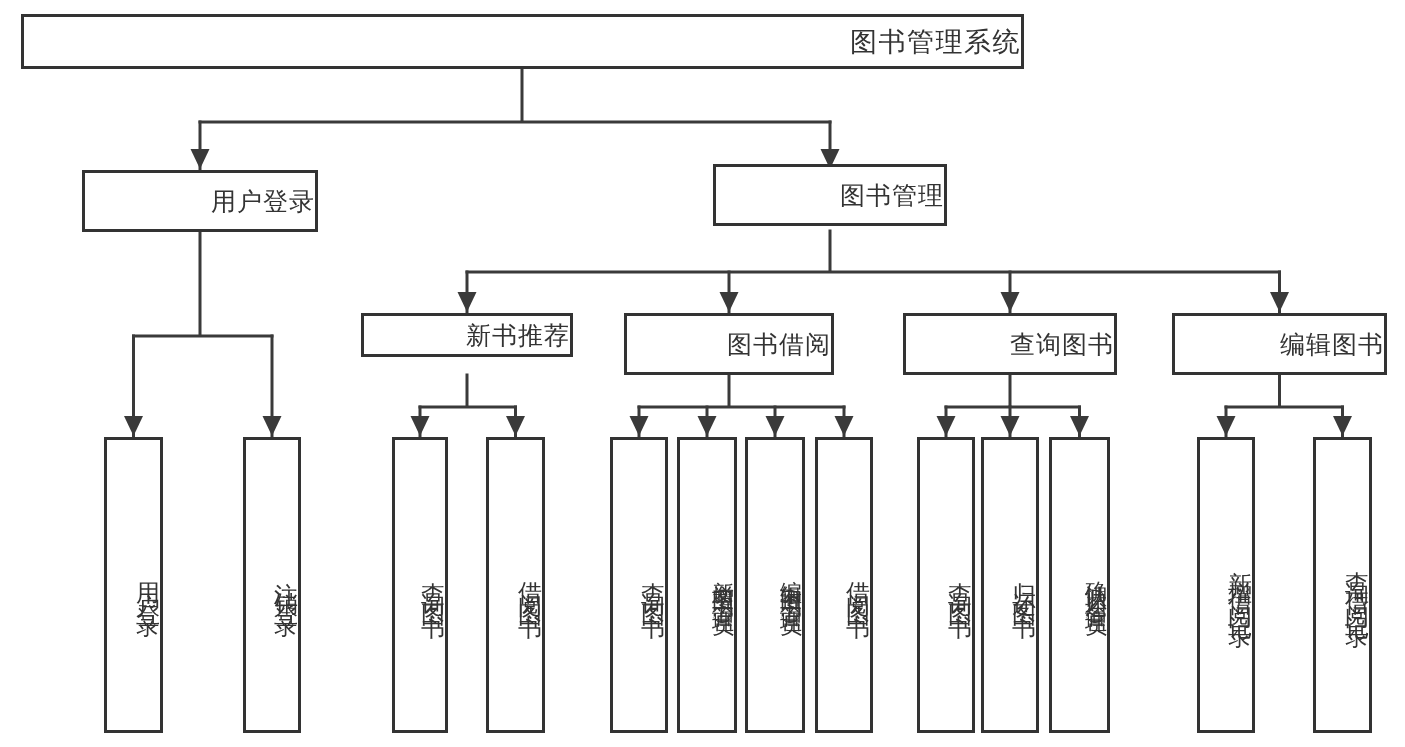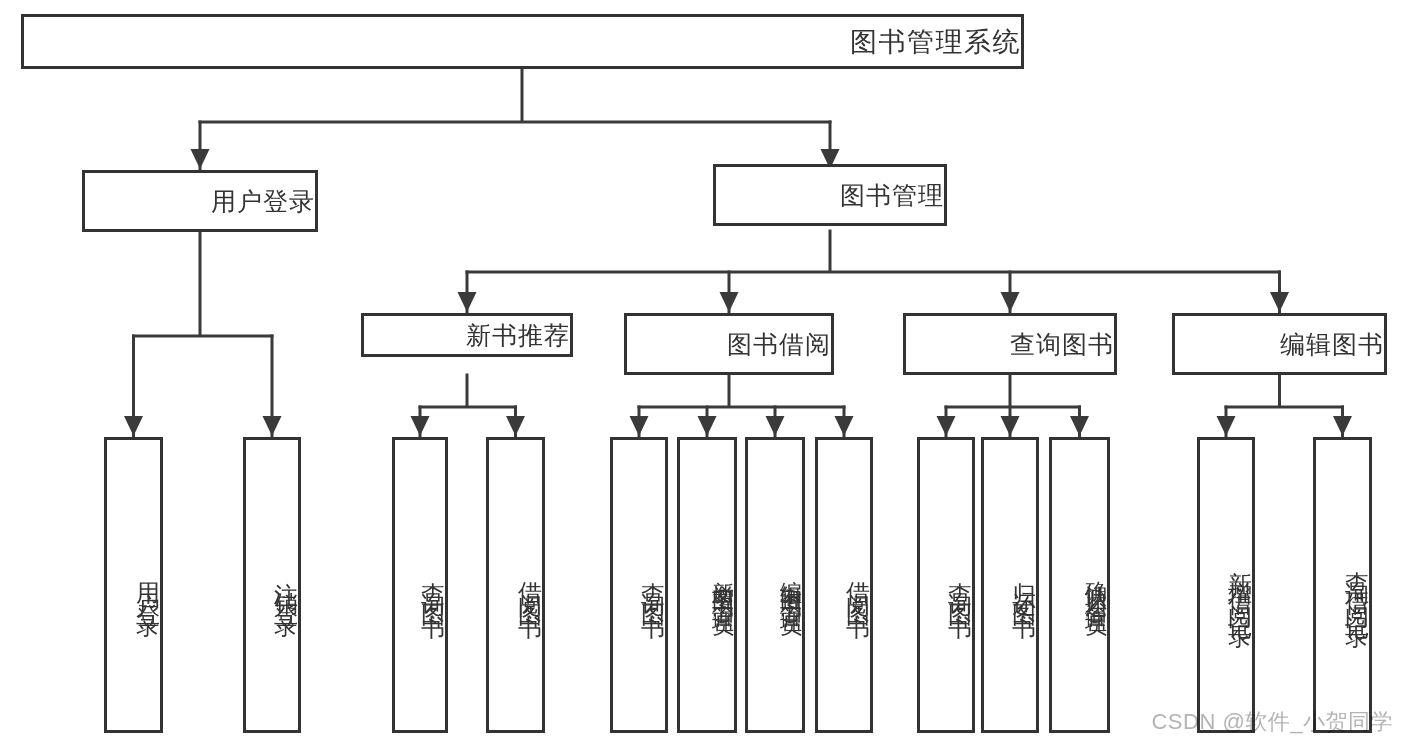--- a/index.html
+++ b/index.html
@@ -167,14 +167,13 @@
     <span class="v-label long">确认归还（管理员）</span>
   </div>
 
   <div class="box leaf" style="left:1197px;width:58px">
     <span class="v-label">新增借阅记录</span>
   </div>
   <div class="box leaf" style="left:1313px;width:59px">
     <span class="v-label">查询借阅记录</span>
   </div>
 
-  <div id="watermark">CSDN @软件_小贺同学</div>
 </div>
 
 </body></html>

